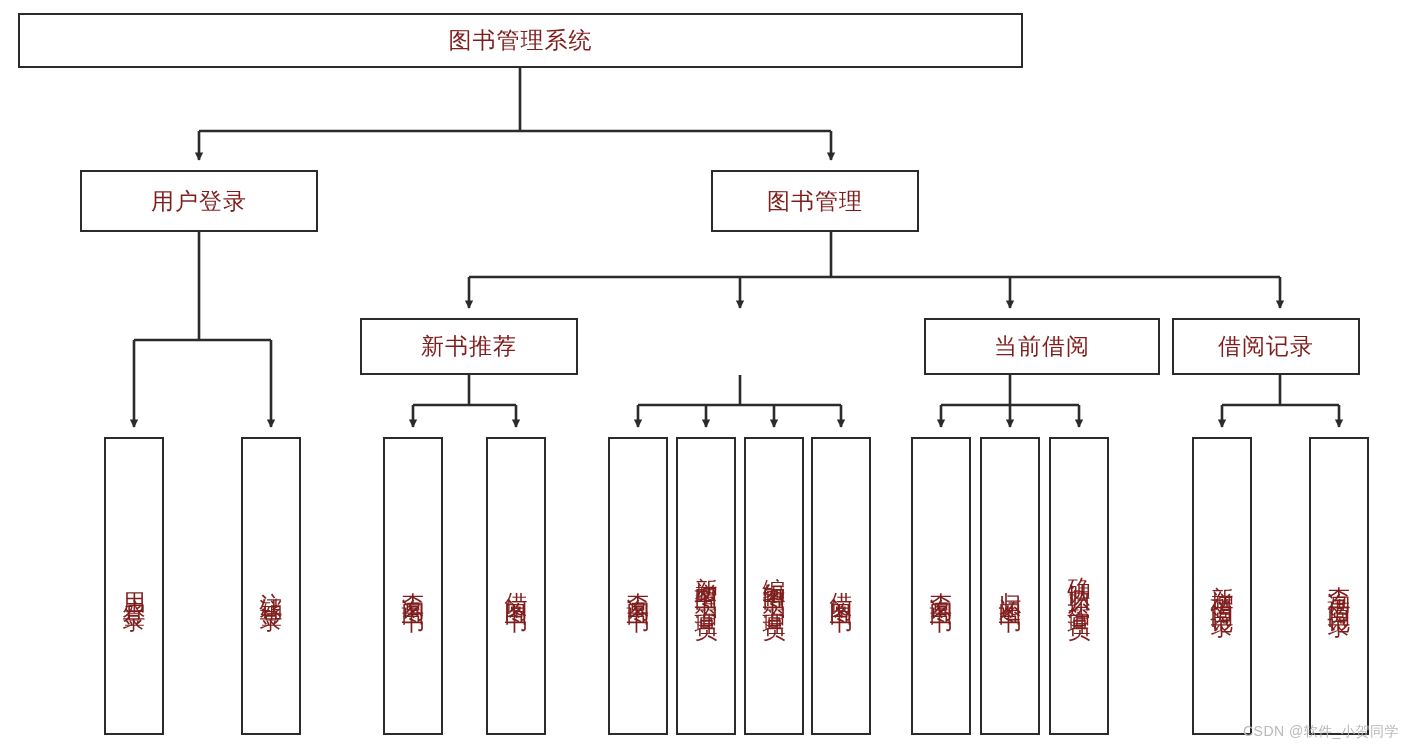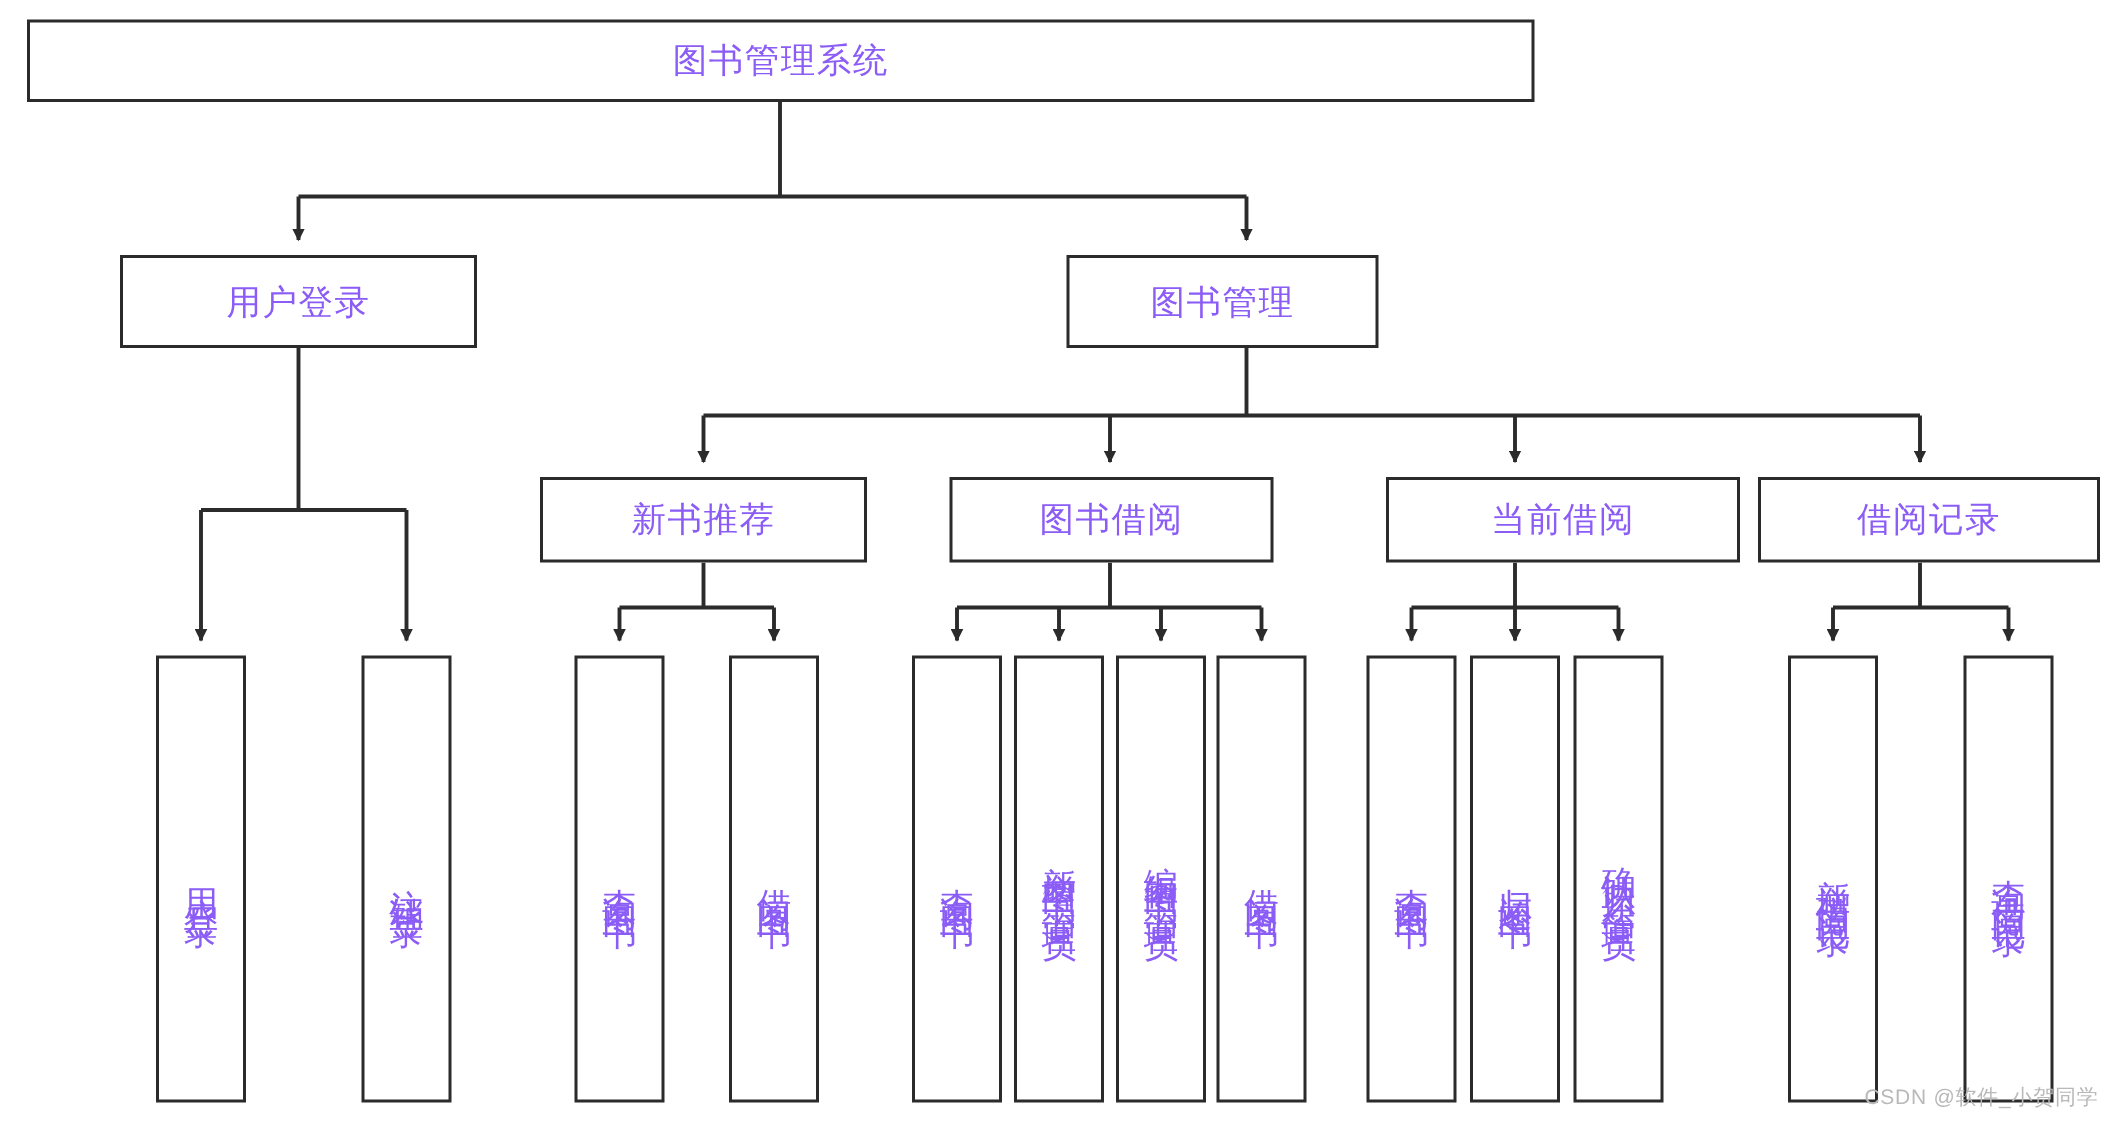--- a/index.html
+++ b/index.html
@@ -18,21 +18,21 @@
     overflow: hidden;
   }
   .node {
     position: absolute;
     box-sizing: border-box;
     background: #ffffff;
     border: 2.5px solid #2b2b2b;
     display: flex;
     align-items: center;
     justify-content: center;
-    color: #8b5cf6;
+    color: #7f1d1d;
   }
   .node.horiz {
     font-size: 23px;
     letter-spacing: 1px;
   }
   .node.vert {
     writing-mode: vertical-rl;
     text-orientation: upright;
     font-size: 23px;
     letter-spacing: 6px;
@@ -128,27 +128,24 @@
   <div class="node horiz" style="left:80px; top:170px; width:238px; height:62px;">
     <span class="lbl">用户登录</span>
   </div>
   <div class="node horiz" style="left:711px; top:170px; width:208px; height:62px;">
     <span class="lbl">图书管理</span>
   </div>
 
   <div class="node horiz" style="left:360px; top:318px; width:218px; height:57px;text-align:center;">
     <span class="lbl">新书推荐</span>
   </div>
-  <div class="node horiz" style="left:633px; top:318px; width:216px; height:57px;">
-    <span class="lbl">图书借阅</span>
-  </div>
   <div class="node horiz" style="left:924px; top:318px; width:236px; height:57px;">
     <span class="lbl">当前借阅</span>
   </div>
-  <div class="node horiz" style="left:1172px; top:318px; width:228px; height:57px;">
+  <div class="node horiz" style="left:1172px; top:318px; width:188px; height:57px;">
     <span class="lbl">借阅记录</span>
   </div>
 
   <div class="node vert" style="left:104px; top:437px; width:60px; height:298px;">
     <span class="vtext">用户登录</span>
   </div>
   <div class="node vert" style="left:241px; top:437px; width:60px; height:298px;">
     <span class="vtext">注销登录</span>
   </div>
 

